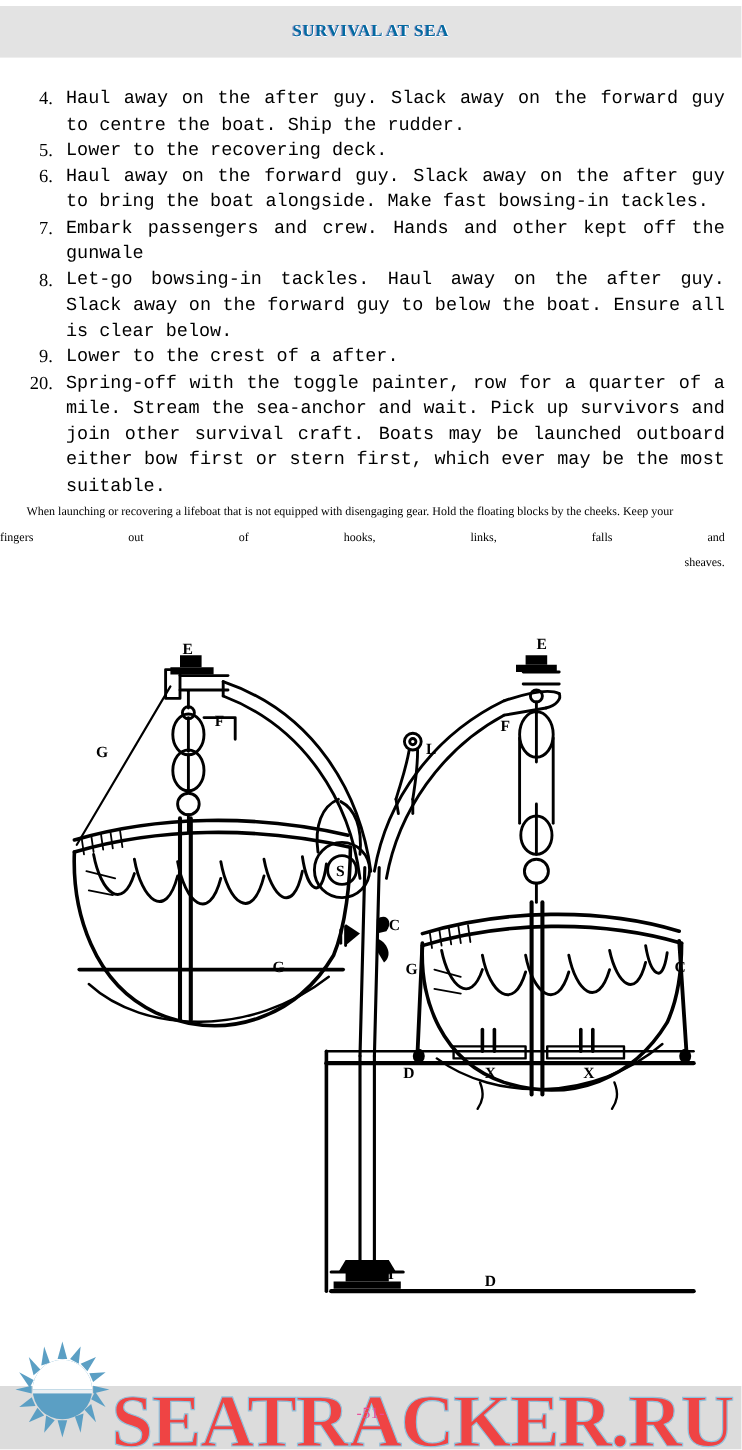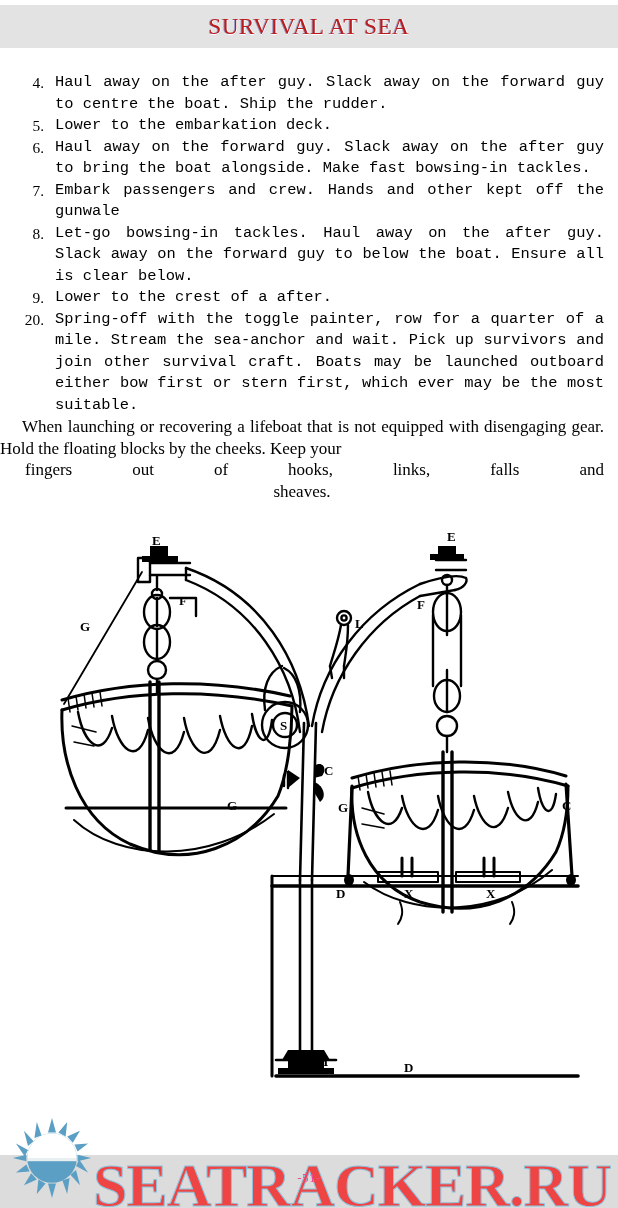--- a/index.html
+++ b/index.html
@@ -23,24 +23,24 @@
     top: 5px;
     width: 618px;
     height: 43px;
     background: #e3e3e3;
     display: flex;
     align-items: center;
     justify-content: center;
   }
   #page-title {
     font-family: "Liberation Serif", "DejaVu Serif", serif;
-    font-weight: normal;
-    font-size: 23px;
+    font-weight: bold;
+    font-size: 14px;
     letter-spacing: 0.6px;
-    color: #b91c1c;
+    color: #0369a1;
     text-shadow:
        1px 0 0 #ffffff,
       -1px 0 0 #9a9ac4,
        0 1px 0 #ffffff,
        1px 1px 0 #cccce4;
     white-space: nowrap;
   }
 
   
   #content {
@@ -75,29 +75,28 @@
   ol#numbered-list li .txt {
     display: block;
     font-family: Liberation Mono, monospace;
   }
   
   li.just .txt { text-align: justify; }
 
   p.para {
     margin: 0 14px 0 0;
     padding: 0;
-    font-size: 17px;
+    font-size: 10px;
     line-height: 21.5px;
     text-align: justify;
     text-justify: inter-word;
     text-indent: 22px;
   }
   p.para.wide {
     text-align-last: justify;
-    padding-left: 25px;
   }
 
   
   #diagram-wrap {
     position: absolute;
     left: 0;
     top: 520px;
     width: 618px;
     height: 580px;
   }
@@ -160,21 +159,21 @@
 
 <div id="content">
 
   <ol id="numbered-list">
     <li class="just">
       <span class="num">4.</span>
       <span class="txt">Haul away on the after guy. Slack away on the forward guy to centre the boat. Ship the rudder.</span>
     </li>
     <li>
       <span class="num">5.</span>
-      <span class="txt">Lower to the embarkation deck.</span>
+      <span class="txt">Lower to the recovering deck.</span>
     </li>
     <li class="just">
       <span class="num">6.</span>
       <span class="txt">Haul away on the forward guy. Slack away on the after guy to bring the boat alongside. Make fast bowsing-in tackles.</span>
     </li>
     <li>
       <span class="num">7.</span>
       <span class="txt">Embark passengers and crew. Hands and other kept off the gunwale</span>
     </li>
     <li class="just">
@@ -186,21 +185,21 @@
       <span class="txt">Lower to the crest of a after.</span>
     </li>
     <li class="just">
       <span class="num">20.</span>
       <span class="txt">Spring-off with the toggle painter, row for a quarter of a mile. Stream the sea-anchor and wait. Pick up survivors and join other survival craft. Boats may be launched outboard either bow first or stern first, which ever may be the most suitable.</span>
     </li>
   </ol>
 
   <p class="para">When launching or recovering a lifeboat that is not equipped with disengaging gear. Hold the floating blocks by the cheeks. Keep your</p>
   <p class="para wide" style="text-indent:0;">fingers out of hooks, links, falls and</p>
-  <p class="para" style="text-indent:0;text-align:center;">sheaves.</p>
+  <p class="para" style="text-indent:0;text-align:right;">sheaves.</p>
 </div>
 
 <div id="diagram-wrap">
   <svg id="diagram-svg" width="618" height="580" viewBox="0 0 618 580" xmlns="http://www.w3.org/2000/svg">
     <g fill="none" stroke="#000" stroke-width="2.4" stroke-linecap="round" stroke-linejoin="round">
 
       <g stroke-width="2.6">
         <path d="M304 203 L300 360"></path>
         <path d="M316 203 L312 360"></path>
         <path d="M300 360 L300 530"></path>

